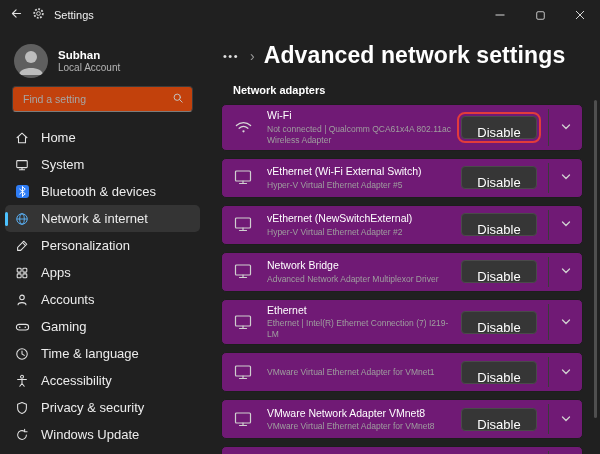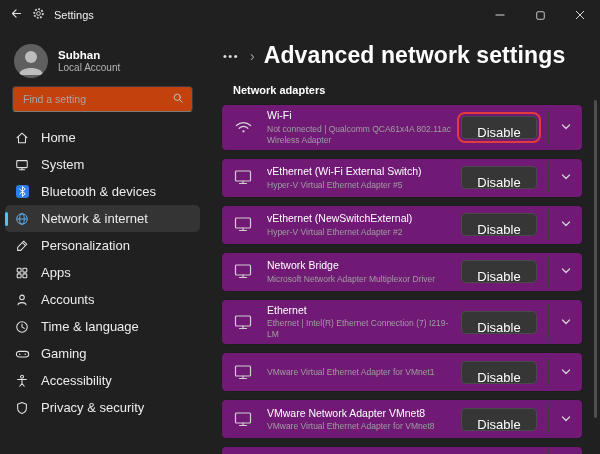--- a/index.html
+++ b/index.html
@@ -179,53 +179,62 @@
         <span class="nav-icon">
             <svg width="14" height="14" viewBox="0 0 16 16" fill="none" stroke="#e3e3e3" stroke-width="1.2" stroke-linecap="round">
               <circle cx="8" cy="5" r="2.6"></circle>
               <path d="M3.5 13.5 C3.5 10.2 12.5 10.2 12.5 13.5"></path>
             </svg>
           </span>
         <span>Accounts</span>
       </div>
       <div class="nav-item">
         <span class="nav-icon">
-            <svg width="14" height="14" viewBox="0 0 16 16" fill="none" stroke="#e3e3e3" stroke-width="1.2" stroke-linecap="round">
-              <circle cx="8" cy="8" r="6"></circle>
-              <path d="M8 4.5 V8 L10.6 9.6"></path>
-            </svg>
-          </span>
-        <span>Time &amp; language</span>
-      </div>
-      <div class="nav-item">
-        <span class="nav-icon">
             <svg width="15" height="14" viewBox="0 0 17 16" fill="none" stroke="#e3e3e3" stroke-width="1.2">
               <rect x="1.5" y="5" width="14" height="6.5" rx="3.2"></rect>
               <circle cx="5.3" cy="8.2" r="0.9" fill="#e3e3e3" stroke="none"></circle>
               <circle cx="11.7" cy="8.2" r="0.9" fill="#e3e3e3" stroke="none"></circle>
             </svg>
           </span>
         <span>Gaming</span>
       </div>
       <div class="nav-item">
         <span class="nav-icon">
             <svg width="14" height="14" viewBox="0 0 16 16" fill="none" stroke="#e3e3e3" stroke-width="1.2" stroke-linecap="round">
+              <circle cx="8" cy="8" r="6"></circle>
+              <path d="M8 4.5 V8 L10.6 9.6"></path>
+            </svg>
+          </span>
+        <span>Time &amp; language</span>
+      </div>
+      <div class="nav-item">
+        <span class="nav-icon">
+            <svg width="14" height="14" viewBox="0 0 16 16" fill="none" stroke="#e3e3e3" stroke-width="1.2" stroke-linecap="round">
               <circle cx="8" cy="3.2" r="1.7"></circle>
               <path d="M3 6.3 H13 M8 6.3 V10.8 M8 10.8 L5.5 14 M8 10.8 L10.5 14"></path>
             </svg>
           </span>
         <span>Accessibility</span>
       </div>
       <div class="nav-item">
         <span class="nav-icon">
             <svg width="14" height="14" viewBox="0 0 16 16" fill="none" stroke="#e3e3e3" stroke-width="1.2" stroke-linejoin="round">
               <path d="M8 1.8 L13 3.6 V8 C13 11.5 10.8 13.3 8 14.2 C5.2 13.3 3 11.5 3 8 V3.6 Z"></path>
             </svg>
           </span>
         <span>Privacy &amp; security</span>
+      </div>
+      <div class="nav-item">
+        <span class="nav-icon">
+            <svg width="14" height="14" viewBox="0 0 16 16" fill="none" stroke="#e3e3e3" stroke-width="1.2" stroke-linecap="round">
+              <path d="M13 8 A5 5 0 1 1 10.8 3.9"></path>
+              <path d="M11 1.5 L11 4.3 L13.8 4.3"></path>
+            </svg>
+          </span>
+        <span>Windows Update</span>
       </div>
     </nav>
   </div>
 
   <div class="main">
     <div class="main-header">
       <button class="crumb-ellipsis">•••</button>
       <span class="crumb-sep">›</span>
       <h1 class="page-title">Advanced network settings</h1>
     </div>
@@ -297,21 +306,21 @@
 
       <div class="card">
         <span class="card-icon">
           <svg width="18" height="17" viewBox="0 0 18 17" fill="none" stroke="#d0d0d0" stroke-width="1.2">
               <rect x="1.5" y="2" width="15" height="10" rx="1"></rect>
               <path d="M9 12 V14.5 M5.5 14.5 H12.5" stroke-linecap="round"></path>
             </svg>
         </span>
         <div class="card-text">
           <div class="card-name">Network Bridge</div>
-          <div class="card-desc">Microsoft Network Adapter Multiplexor Driver</div>
+          <div class="card-desc">Advanced Network Adapter Multiplexor Driver</div>
         </div>
         <button class="btn">Disable</button>
         <div class="card-div"></div>
         <button class="chev-btn">
           <span><svg width="10" height="10" viewBox="0 0 10 10" fill="none" stroke="#cfcfcf" stroke-width="1.3" stroke-linecap="round">
                 <path d="M1.5 3 L5 6.5 L8.5 3"></path>
               </svg></span>
         </button>
       </div>
 

